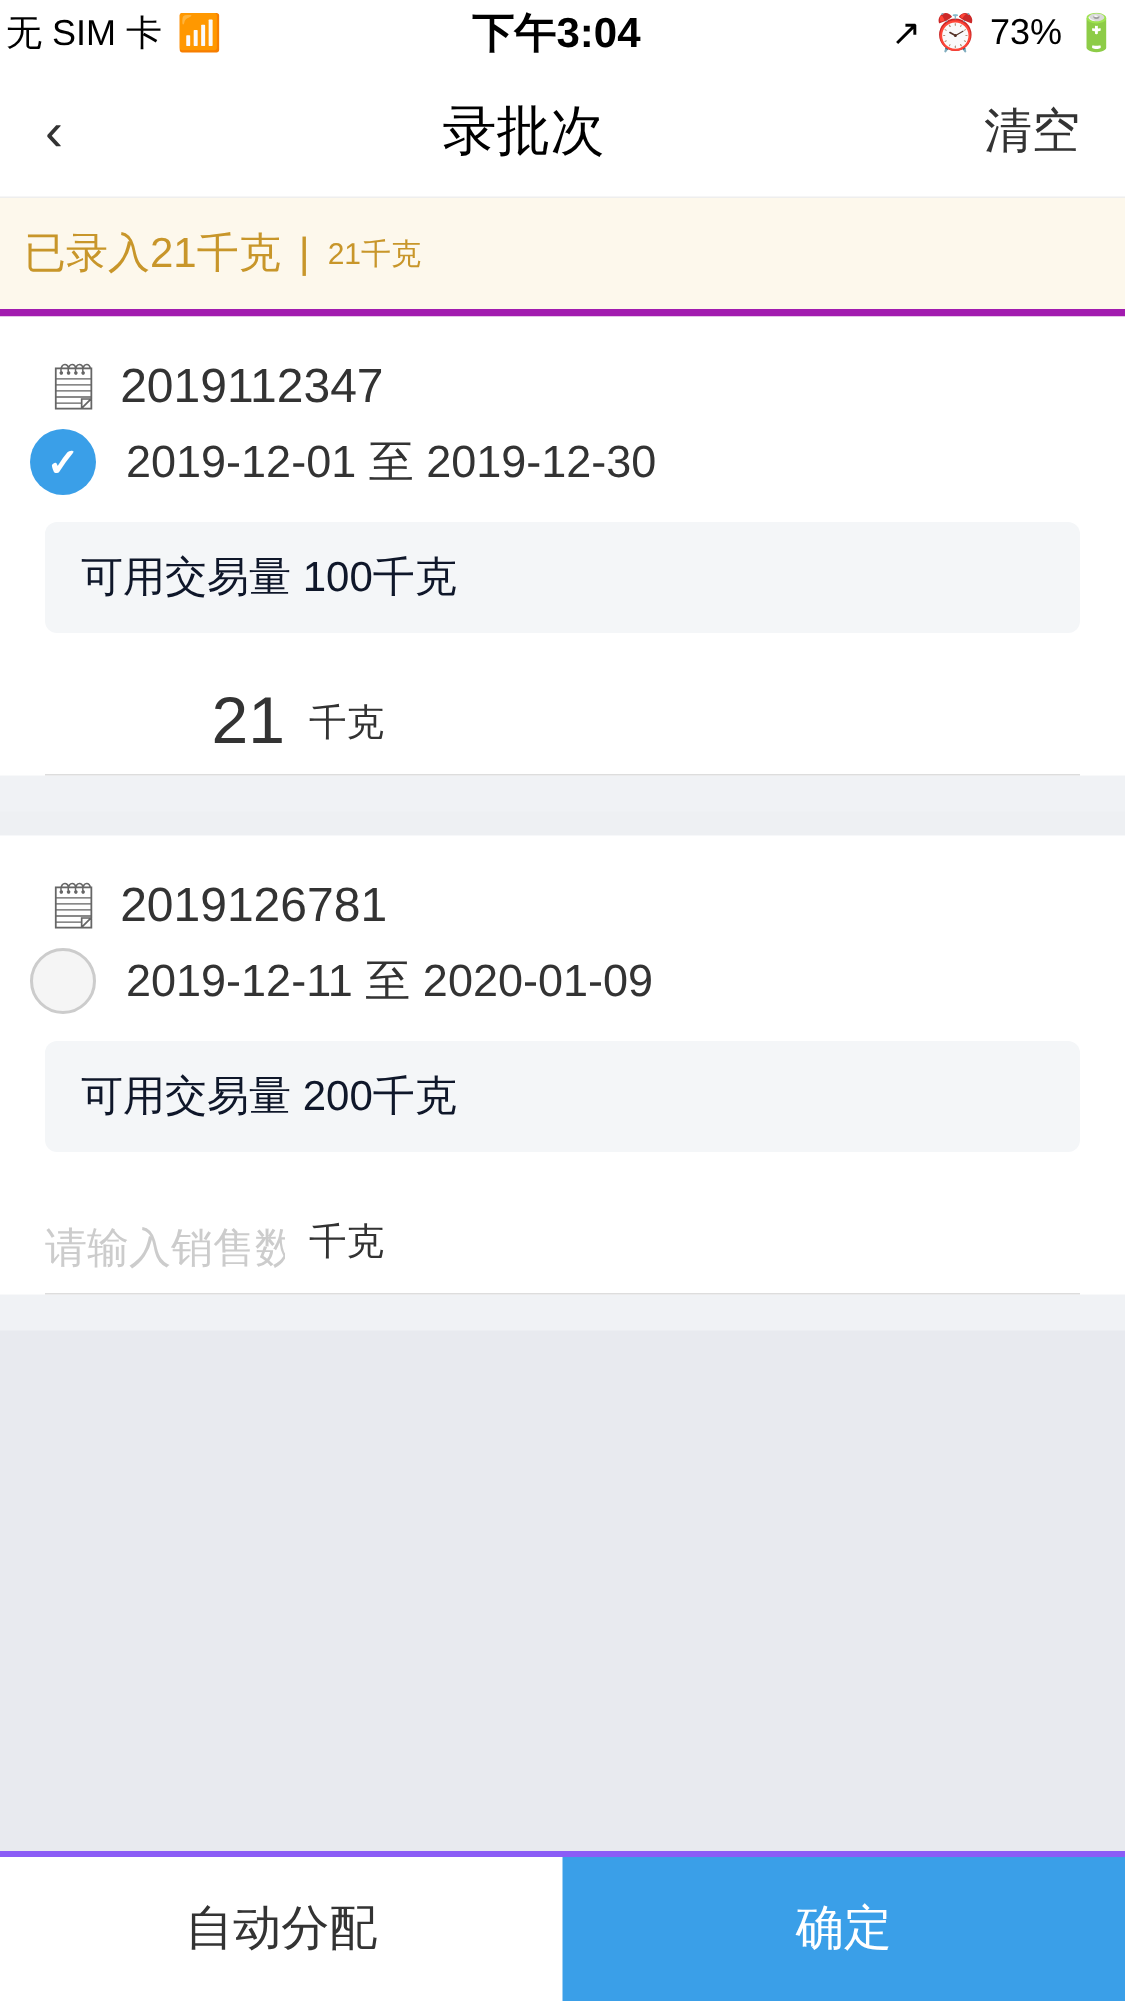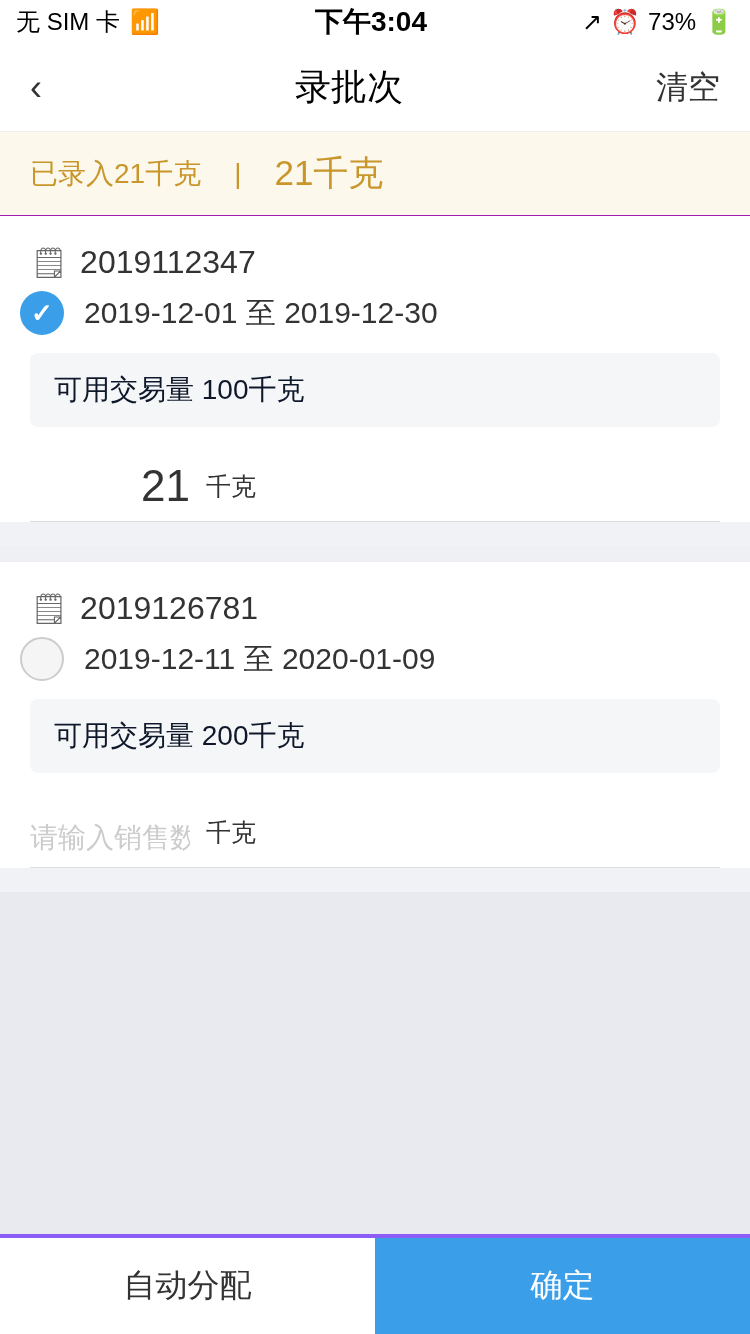--- a/index.html
+++ b/index.html
@@ -10,50 +10,50 @@
       min-height: 1334px;
       background: #f0f2f5;
       font-size: 28px;
     }
     .status-bar {
       height: 44px;
       background: #fff;
       display: flex;
       align-items: center;
       justify-content: space-between;
-      padding: 0 16px;
+      padding: 0 4px;
       font-size: 24px;
       color: #000;
     }
     .status-left { display: flex; align-items: center; gap: 10px; }
     .status-center { font-weight: 600; font-size: 28px; }
     .status-right { display: flex; align-items: center; gap: 8px; }
     .nav-bar {
       height: 88px;
       background: #fff;
       display: flex;
       align-items: center;
       justify-content: space-between;
       padding: 0 30px;
       border-bottom: 1px solid #eee;
     }
     .nav-back { font-size: 36px; color: #333; }
     .nav-title { font-size: 36px; font-weight: 500; color: #000; }
     .nav-clear { font-size: 32px; color: #333; }
     .info-bar {
       background: #fdf8ec;
-      padding: 18px 30px;
-      display: flex;
-      align-items: center;
-      gap: 33px;
-      border-bottom: 1px solid #a21caf;
+      padding: 18px 16px;
+      display: flex;
+      align-items: center;
+      gap: 12px;
+      border-bottom: 5px solid #a21caf;
     }
     .info-label { color: #c8962a; font-size: 28px; }
     .info-divider { color: #c8962a; font-size: 28px; }
-    .info-value { color: #c8962a; font-size: 35px; }
+    .info-value { color: #c8962a; font-size: 20px; }
     .batch-card {
       background: #fff;
       margin-bottom: 0;
     }
     .batch-header {
       display: flex;
       align-items: center;
       padding: 28px 30px 10px 30px;
       gap: 12px;
     }

